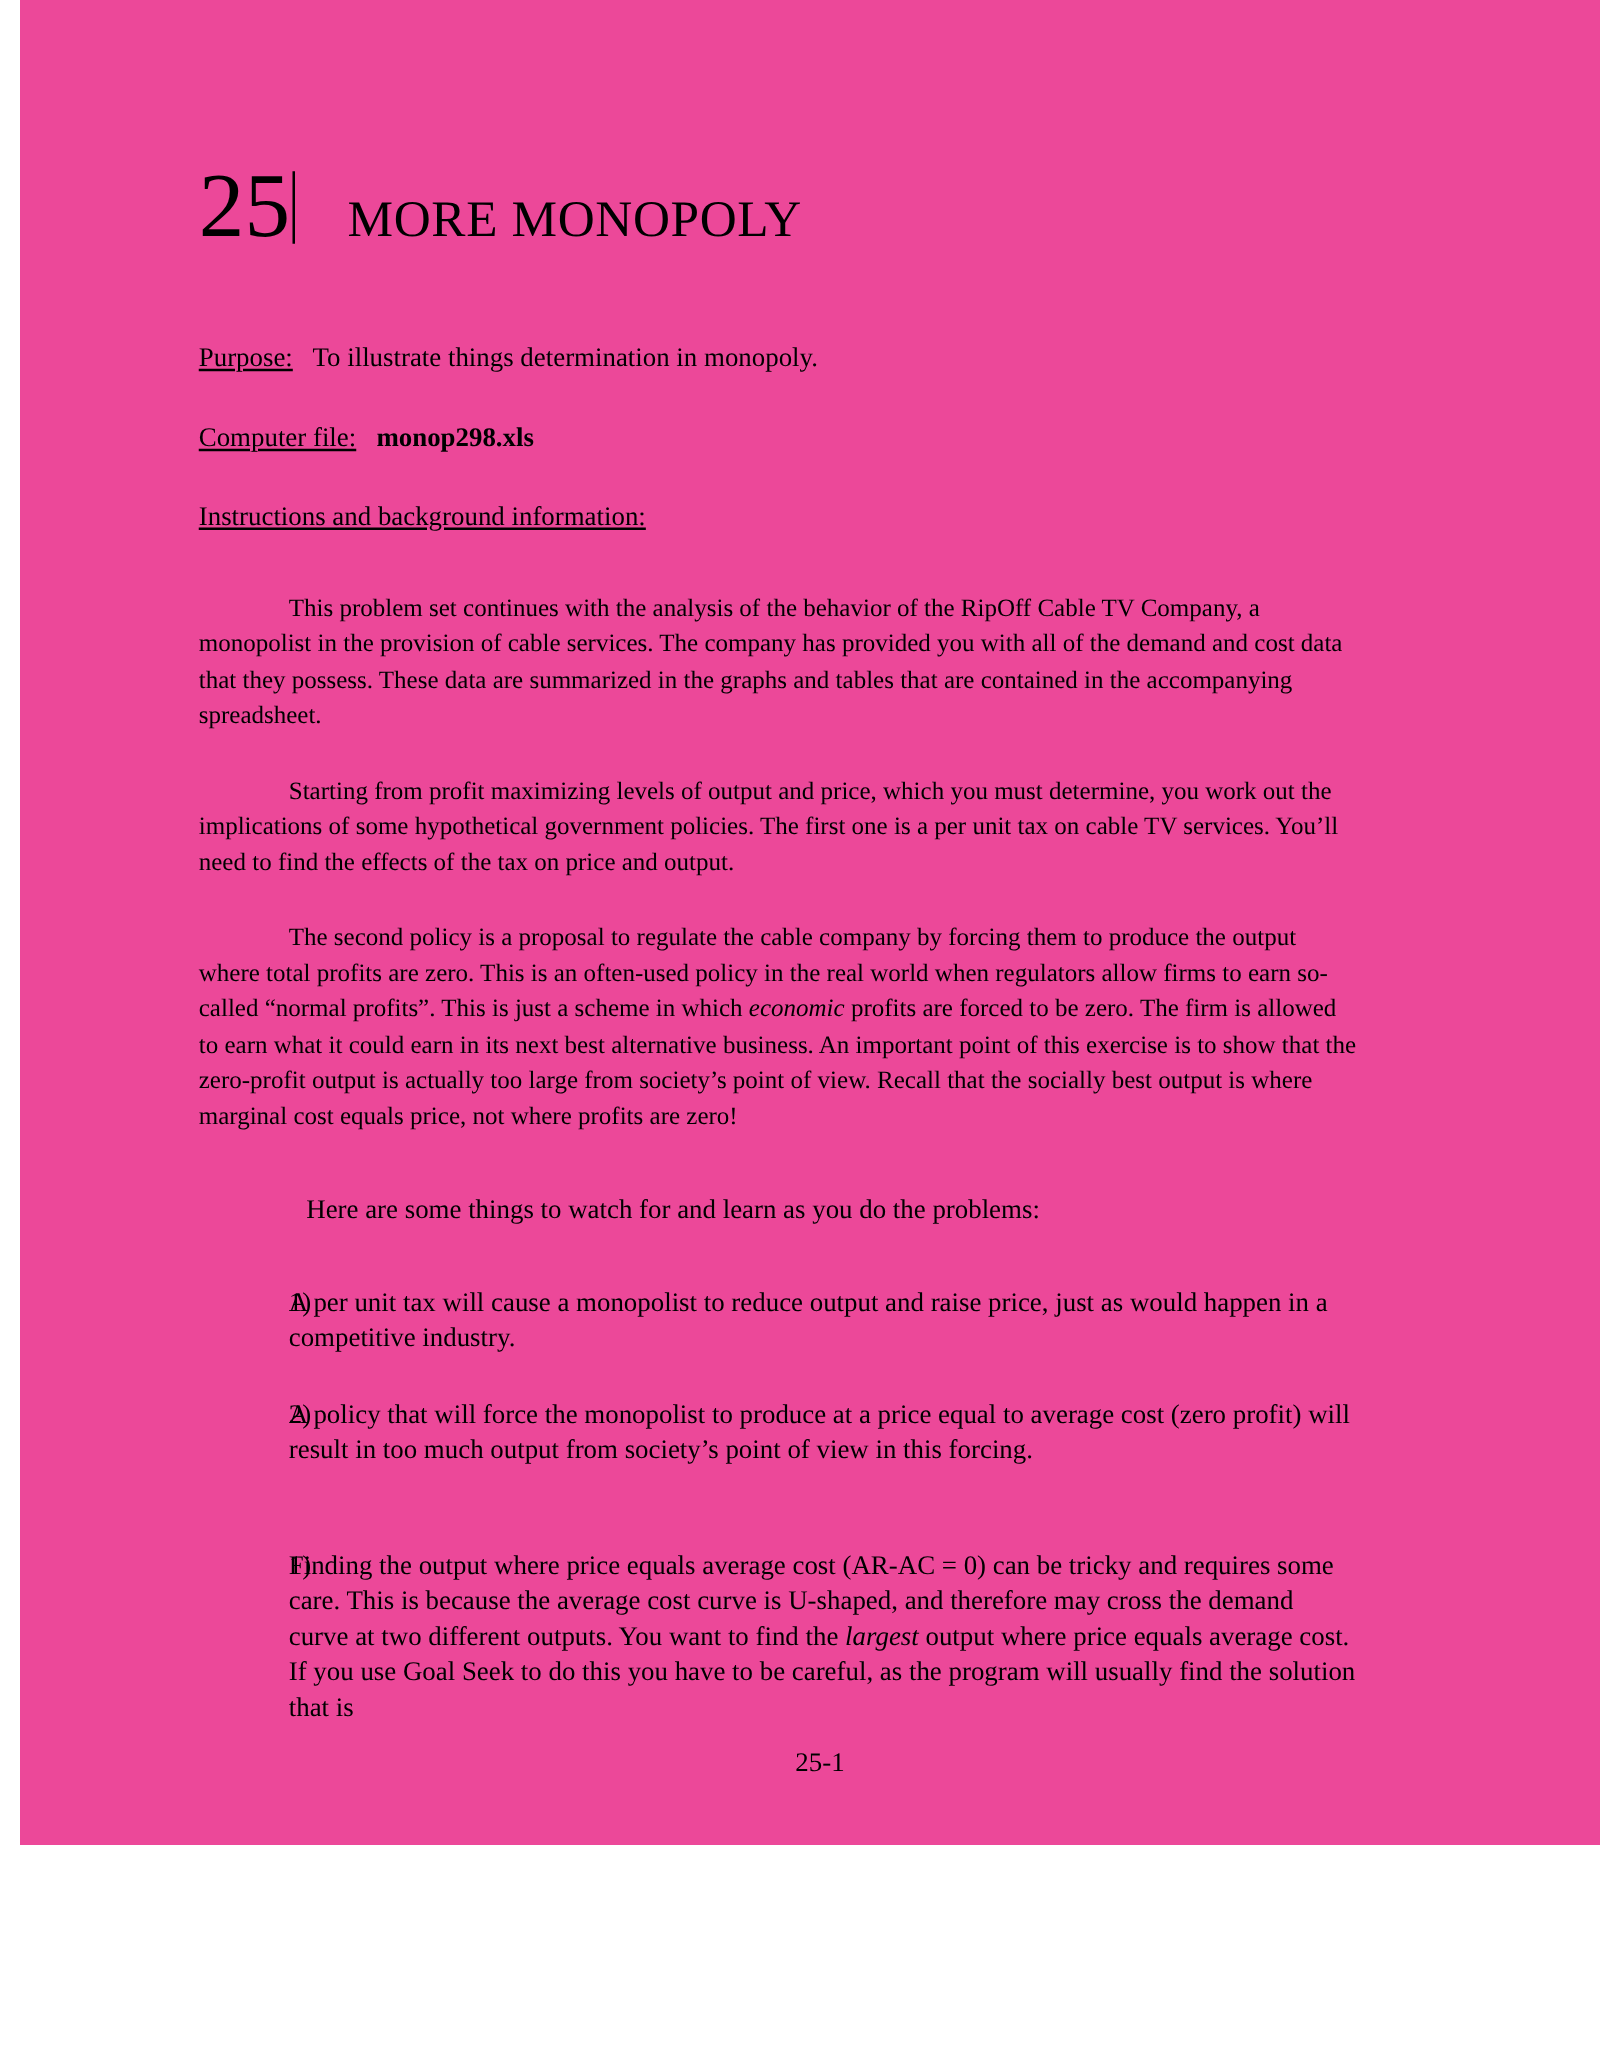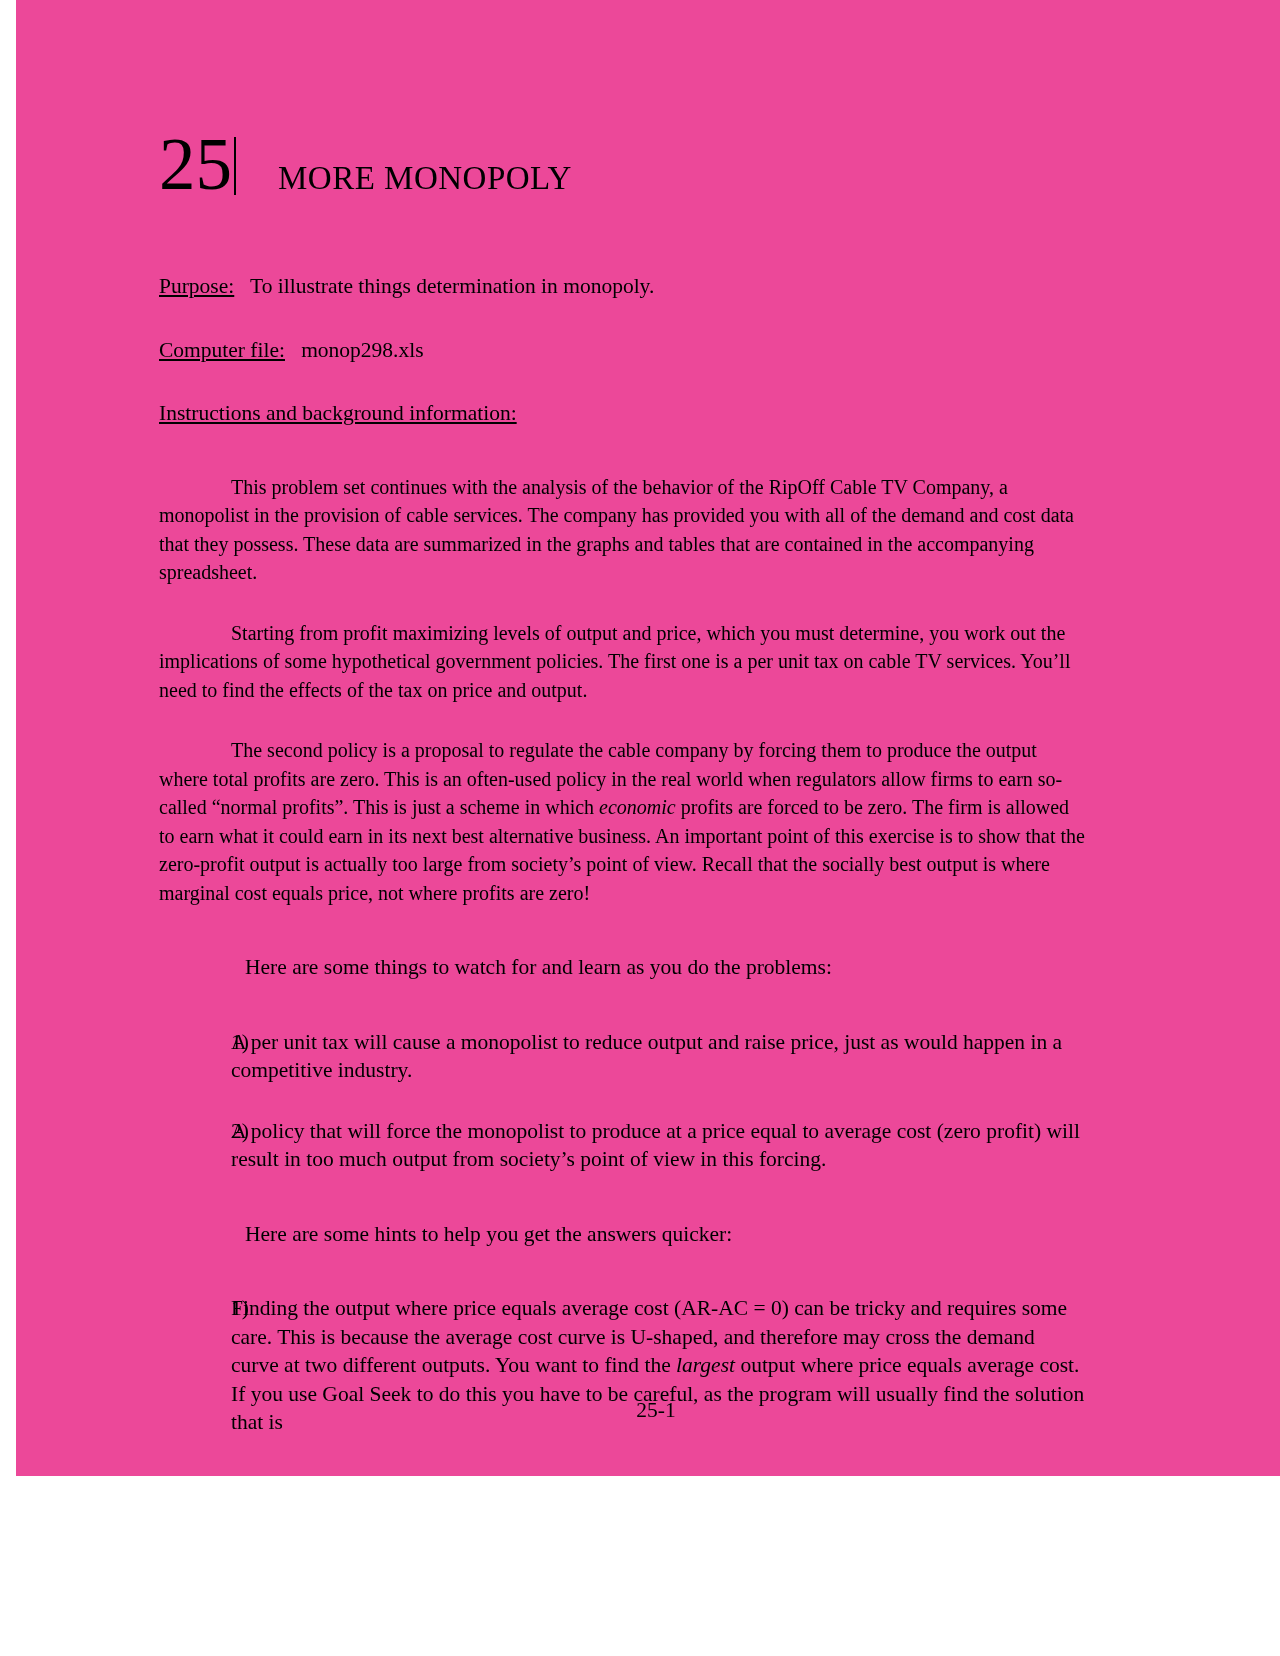--- a/index.html
+++ b/index.html
@@ -47,34 +47,34 @@
   .chapter-rule {
     display: inline-block;
     width: 2px;
     height: 58px;
     background: #000;
     margin-left: 2px;
     position: relative;
     top: 6px;
   }
   .chapter-title {
-    font-size: 33px;
+    font-size: 41px;
     margin-left: 42px;
     letter-spacing: 0.5px;
     white-space: nowrap;
   }
 
   
   .meta-line {
     font-size: 21.5px;
     line-height: 1.0;
     margin-top: 0;
   }
   .u { text-decoration: underline; }
-  .b { font-weight: normal; text-align: right; }
+  .b { font-weight: bold; text-align: right; }
   .i { font-style: italic; }
 
   .spacer-16 { height: 16px; }
   .spacer-22 { height: 22px; }
   .spacer-26 { height: 26px; }
 
   p.body {
     font-size: 20px;
     line-height: 28.5px;
     margin: 0;
@@ -186,21 +186,20 @@
     <div class="spacer-16"></div>
 
     <div class="num-item">
       <span class="num-marker">2)</span>
       <span class="num-body">A policy that will force the monopolist to produce at a price equal to average cost (zero profit) will result in too much output from society’s point of view in this forcing.</span>
     </div>
 
     <div class="spacer-16"></div>
     <div class="spacer-16"></div>
 
-    <p class="lead-line">Here are some hints to help you get the answers quicker:</p>
 
     <div class="spacer-16"></div>
     <div class="spacer-16"></div>
 
     <div class="num-item">
       <span class="num-marker">1)</span>
       <span class="num-body"><span>Finding the output where price equals average cost (AR-AC = 0) can be tricky and requires some care.  This is because the average cost curve is U-shaped, and therefore may cross the demand curve at two different outputs.  You want to find the </span><span class="i">largest</span><span> output where price equals average cost.  If you use Goal Seek to do this you have to be careful, as the program will usually find the solution that is</span></span>
     </div>
 
   </div>

